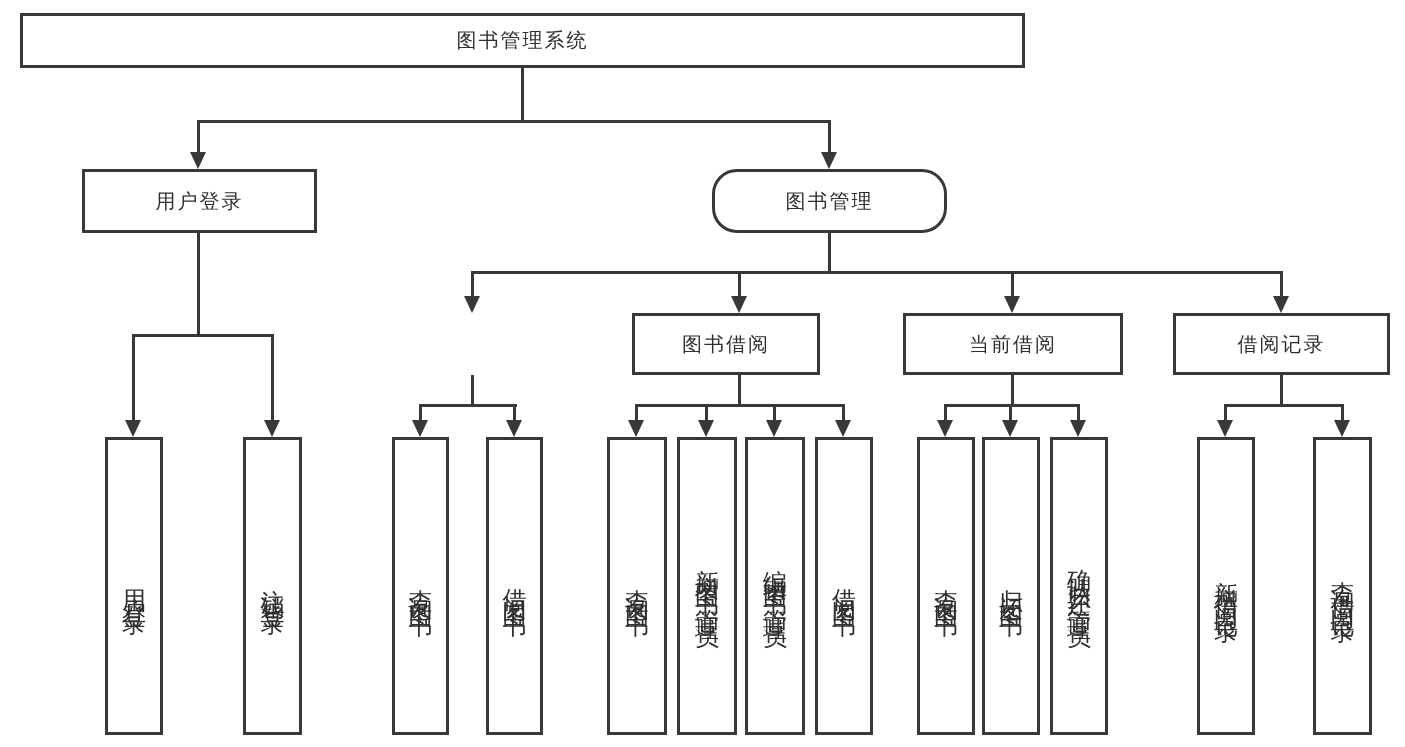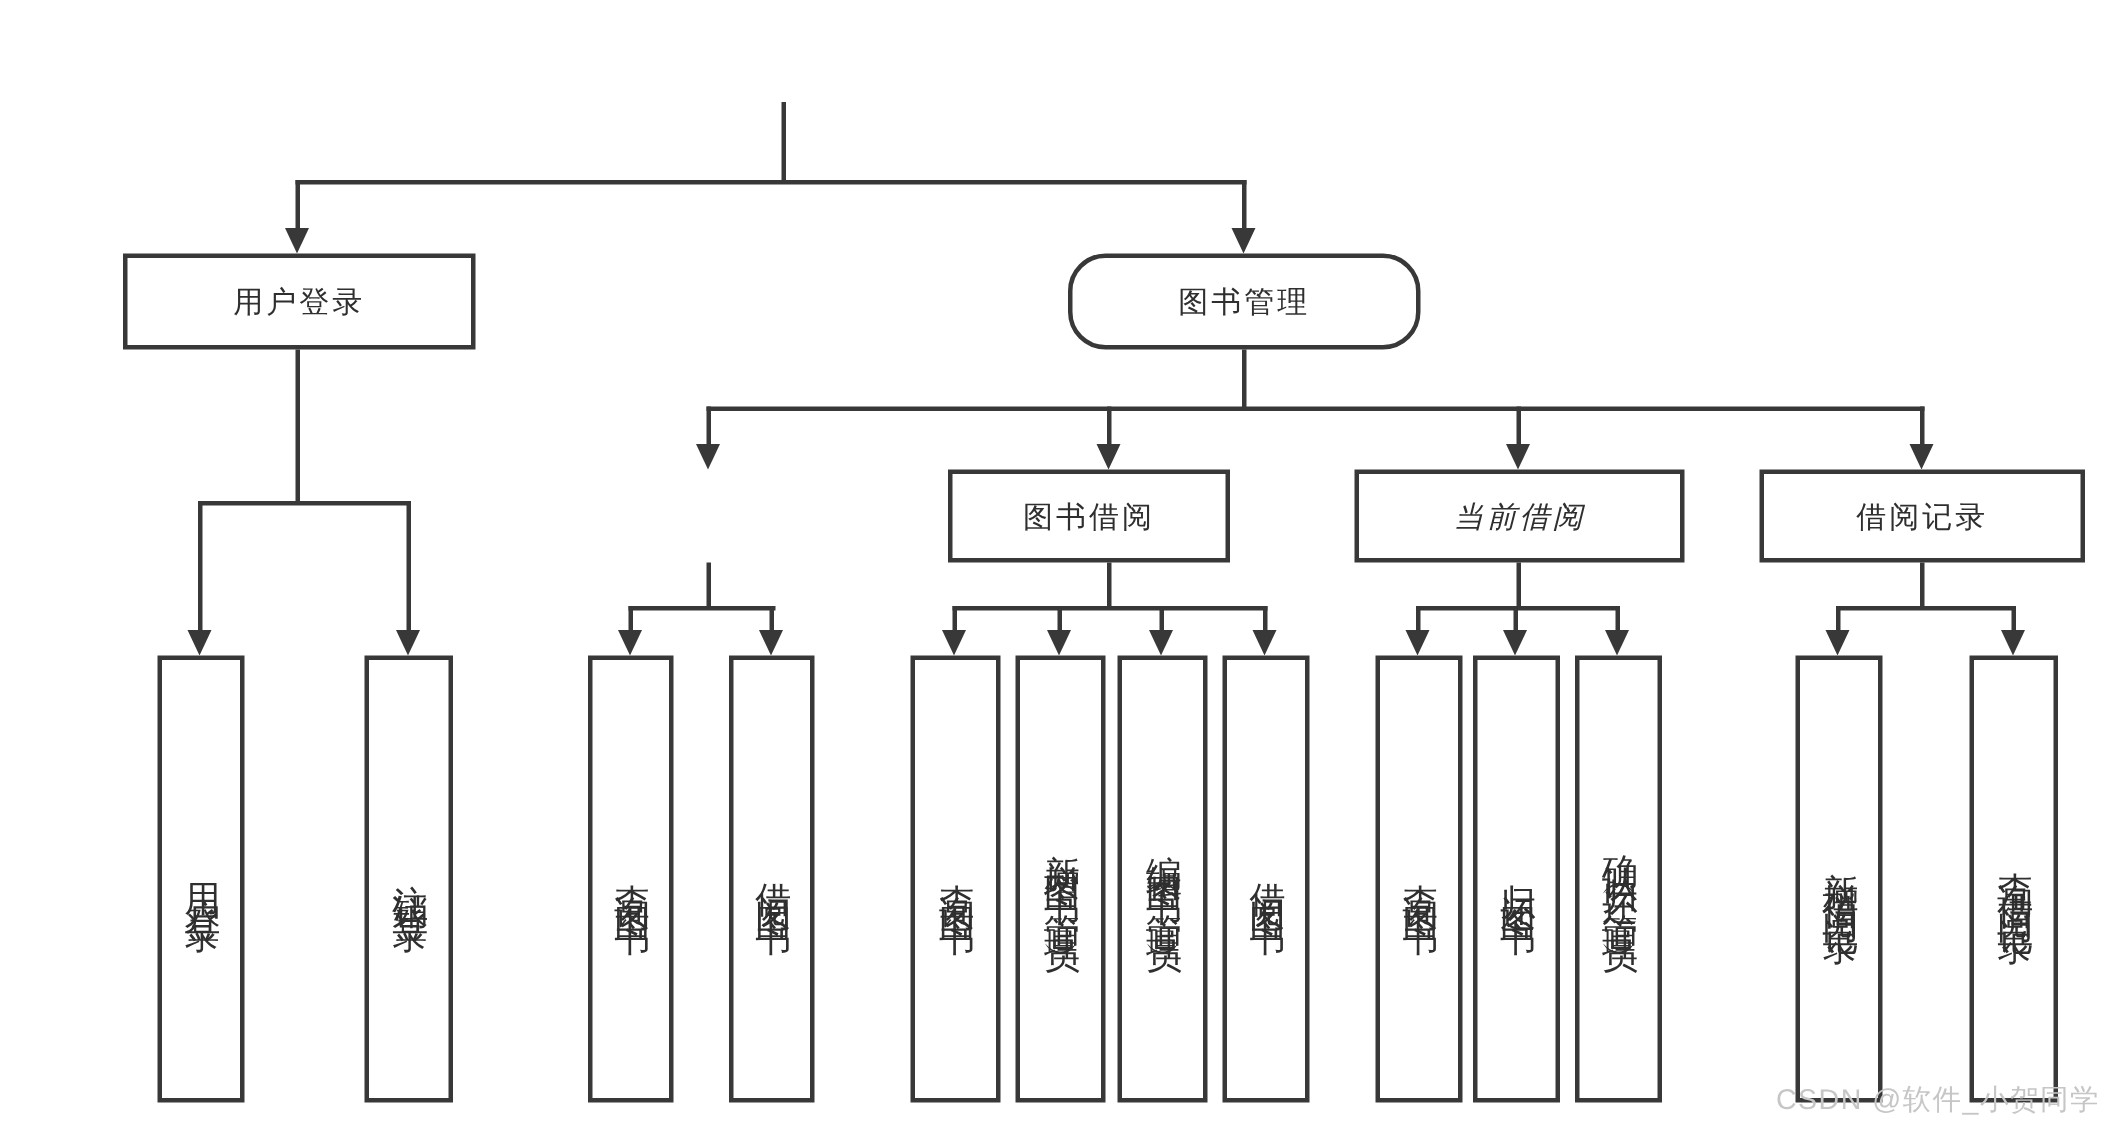--- a/index.html
+++ b/index.html
@@ -28,20 +28,21 @@
   .wm{
     position:absolute;left:1184px;top:720px;font-size:19px;letter-spacing:1px;
     color:#c6c6c6;white-space:nowrap;z-index:5;
   }
 </style>
 </head>
 <body>
 
 <div id="stage">
 
+  <div class="box" style="left:20px;top:13px;width:1005px;height:55px;">图书管理系统</div>
 
   <div class="ln" style="left:521px;top:68px;width:3px;height:54px;"></div>
   <div class="ln" style="left:197px;top:120px;width:634px;height:3px;"></div>
   <div class="ln" style="left:197px;top:120px;width:3px;height:33px;"></div>
   <div class="ar" style="left:190px;top:152px;"></div>
   <div class="ln" style="left:828px;top:120px;width:3px;height:33px;"></div>
   <div class="ar" style="left:821px;top:152px;"></div>
 
   <div class="box" style="left:82px;top:169px;width:235px;height:64px;">用户登录</div>
   <div class="box" style="left:712px;top:169px;width:235px;height:64px;border-radius:25px;">图书管理</div>
@@ -58,21 +59,21 @@
   <div class="ln" style="left:471px;top:271px;width:3px;height:25px;"></div>
   <div class="ar" style="left:464px;top:296px;"></div>
   <div class="ln" style="left:738px;top:271px;width:3px;height:25px;"></div>
   <div class="ar" style="left:731px;top:296px;"></div>
   <div class="ln" style="left:1011px;top:271px;width:3px;height:25px;"></div>
   <div class="ar" style="left:1004px;top:296px;"></div>
   <div class="ln" style="left:1280px;top:271px;width:3px;height:25px;"></div>
   <div class="ar" style="left:1273px;top:296px;"></div>
 
   <div class="box" style="left:632px;top:313px;width:188px;height:62px;">图书借阅</div>
-  <div class="box" style="left:903px;top:313px;width:220px;height:62px;font-style:italic;">当前借阅</div>
+  <div class="box" style="left:903px;top:313px;width:220px;height:62px;">当前借阅</div>
   <div class="box" style="left:1173px;top:313px;width:217px;height:62px;">借阅记录</div>
 
   <div class="ln" style="left:471px;top:375px;width:3px;height:31px;"></div>
   <div class="ln" style="left:419px;top:404px;width:98px;height:3px;"></div>
   <div class="ln" style="left:419px;top:404px;width:3px;height:16px;"></div>
   <div class="ar" style="left:412px;top:420px;"></div>
   <div class="ln" style="left:513px;top:404px;width:3px;height:16px;"></div>
   <div class="ar" style="left:506px;top:420px;"></div>
 
   <div class="ln" style="left:738px;top:375px;width:3px;height:31px;"></div>
@@ -113,15 +114,14 @@
   <div class="leaf" style="left:745px;width:60px;">编辑图书（管理员）</div>
   <div class="leaf" style="left:815px;width:58px;">借阅图书</div>
 
   <div class="leaf" style="left:917px;width:58px;">查询图书</div>
   <div class="leaf" style="left:982px;width:58px;">归还图书</div>
   <div class="leaf" style="left:1050px;width:58px;">确认归还（管理员）</div>
 
   <div class="leaf" style="left:1197px;width:58px;">新增借阅记录</div>
   <div class="leaf" style="left:1313px;width:59px;">查询借阅记录</div>
 
-  <div class="wm">CSDN @软件_小贺同学</div>
 
 </div>
 
 </body></html>

